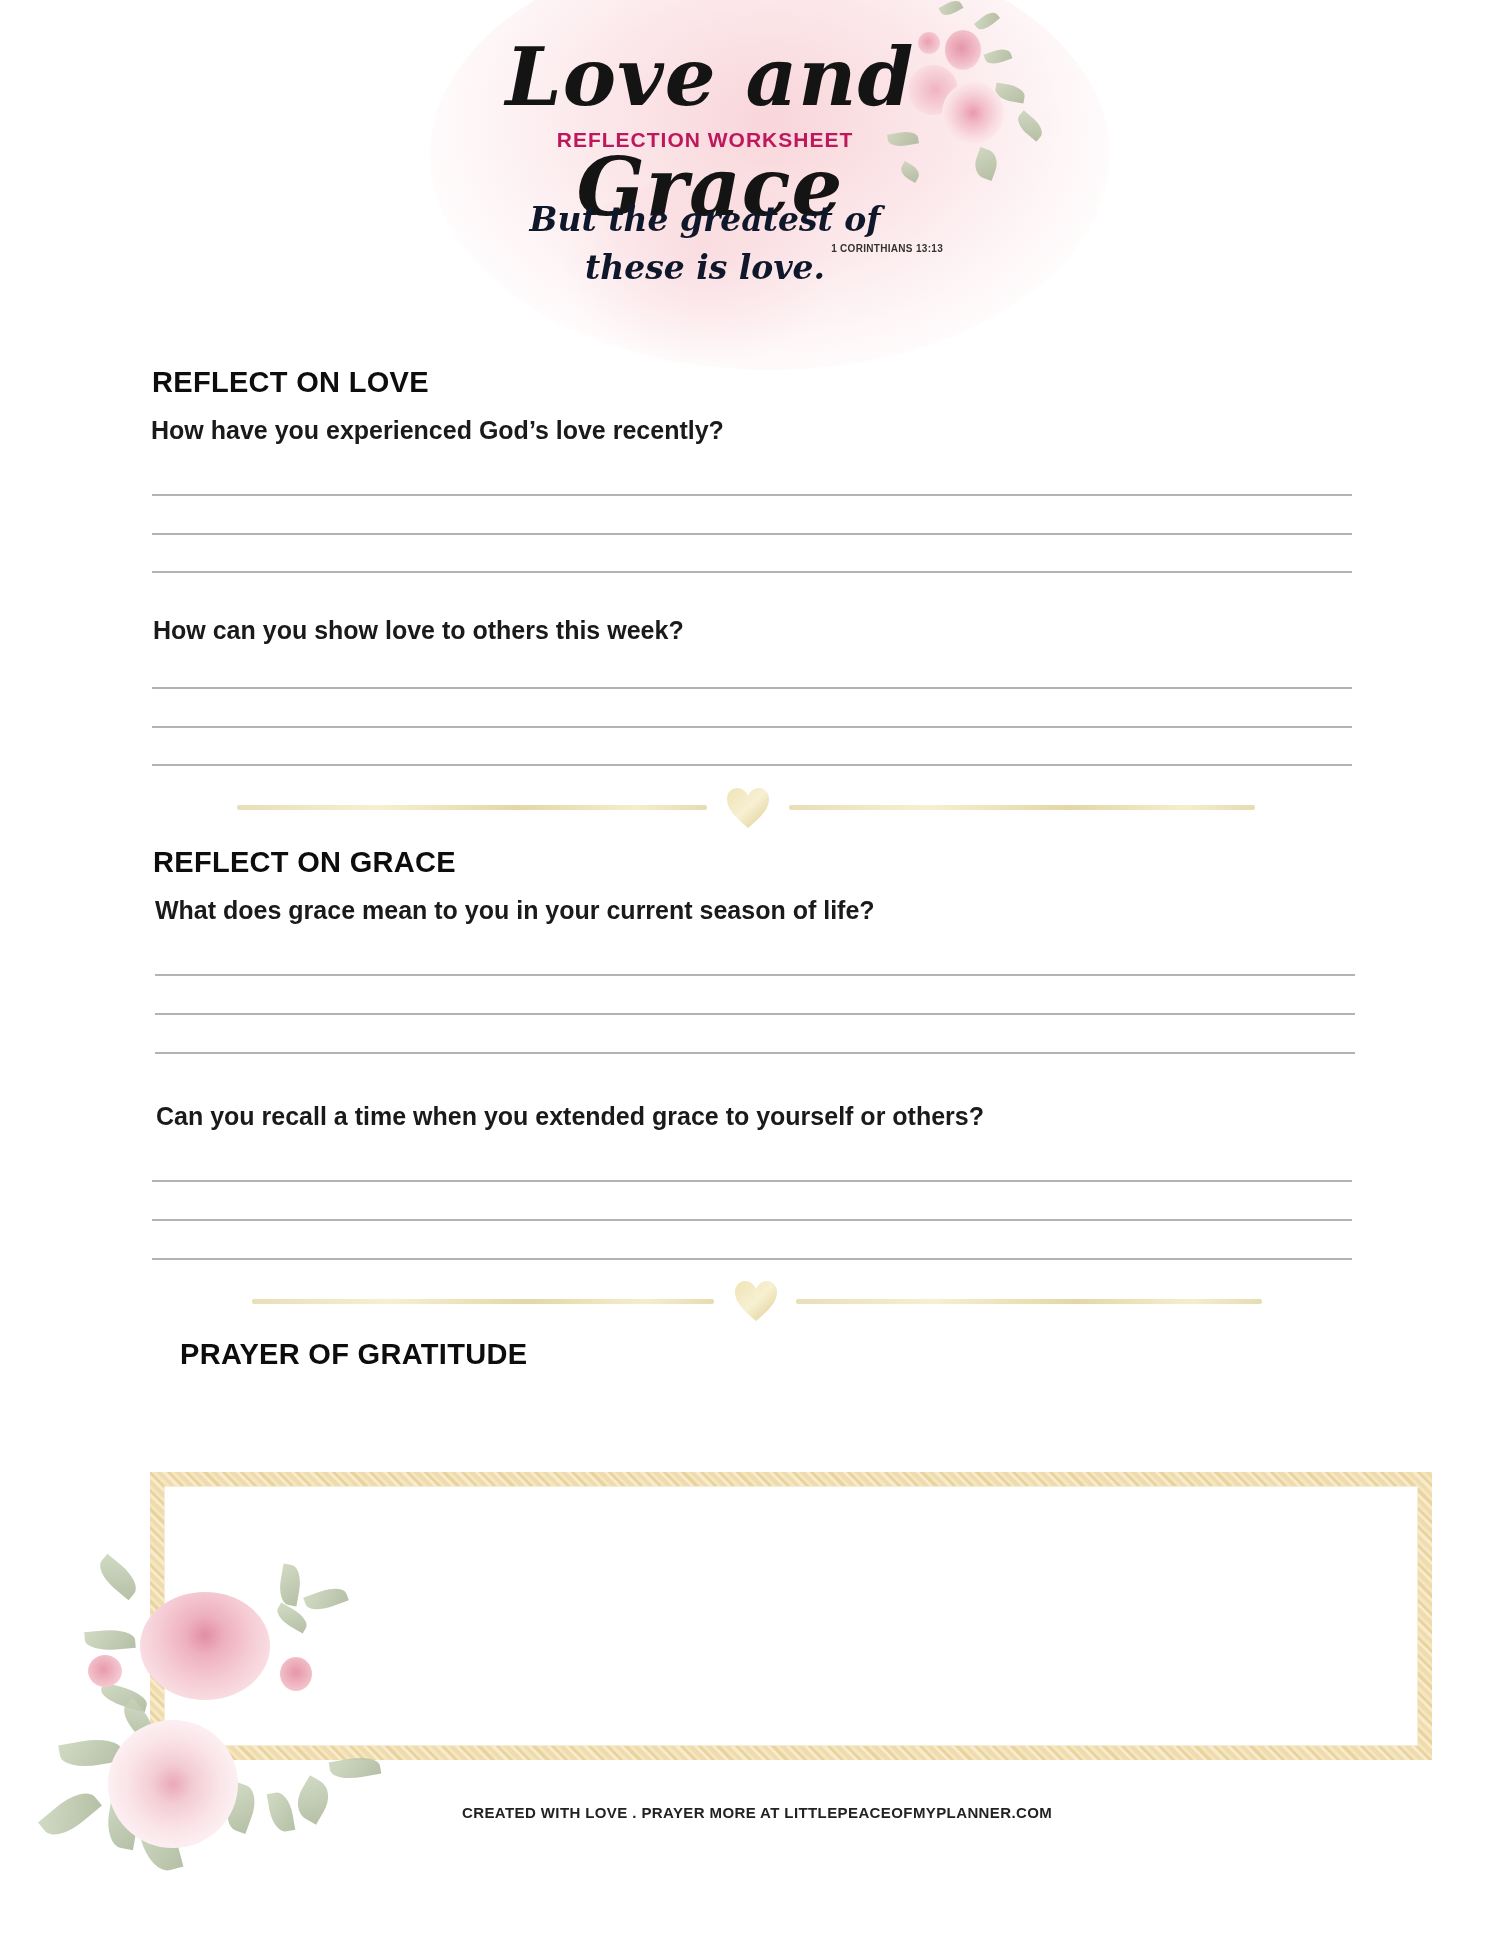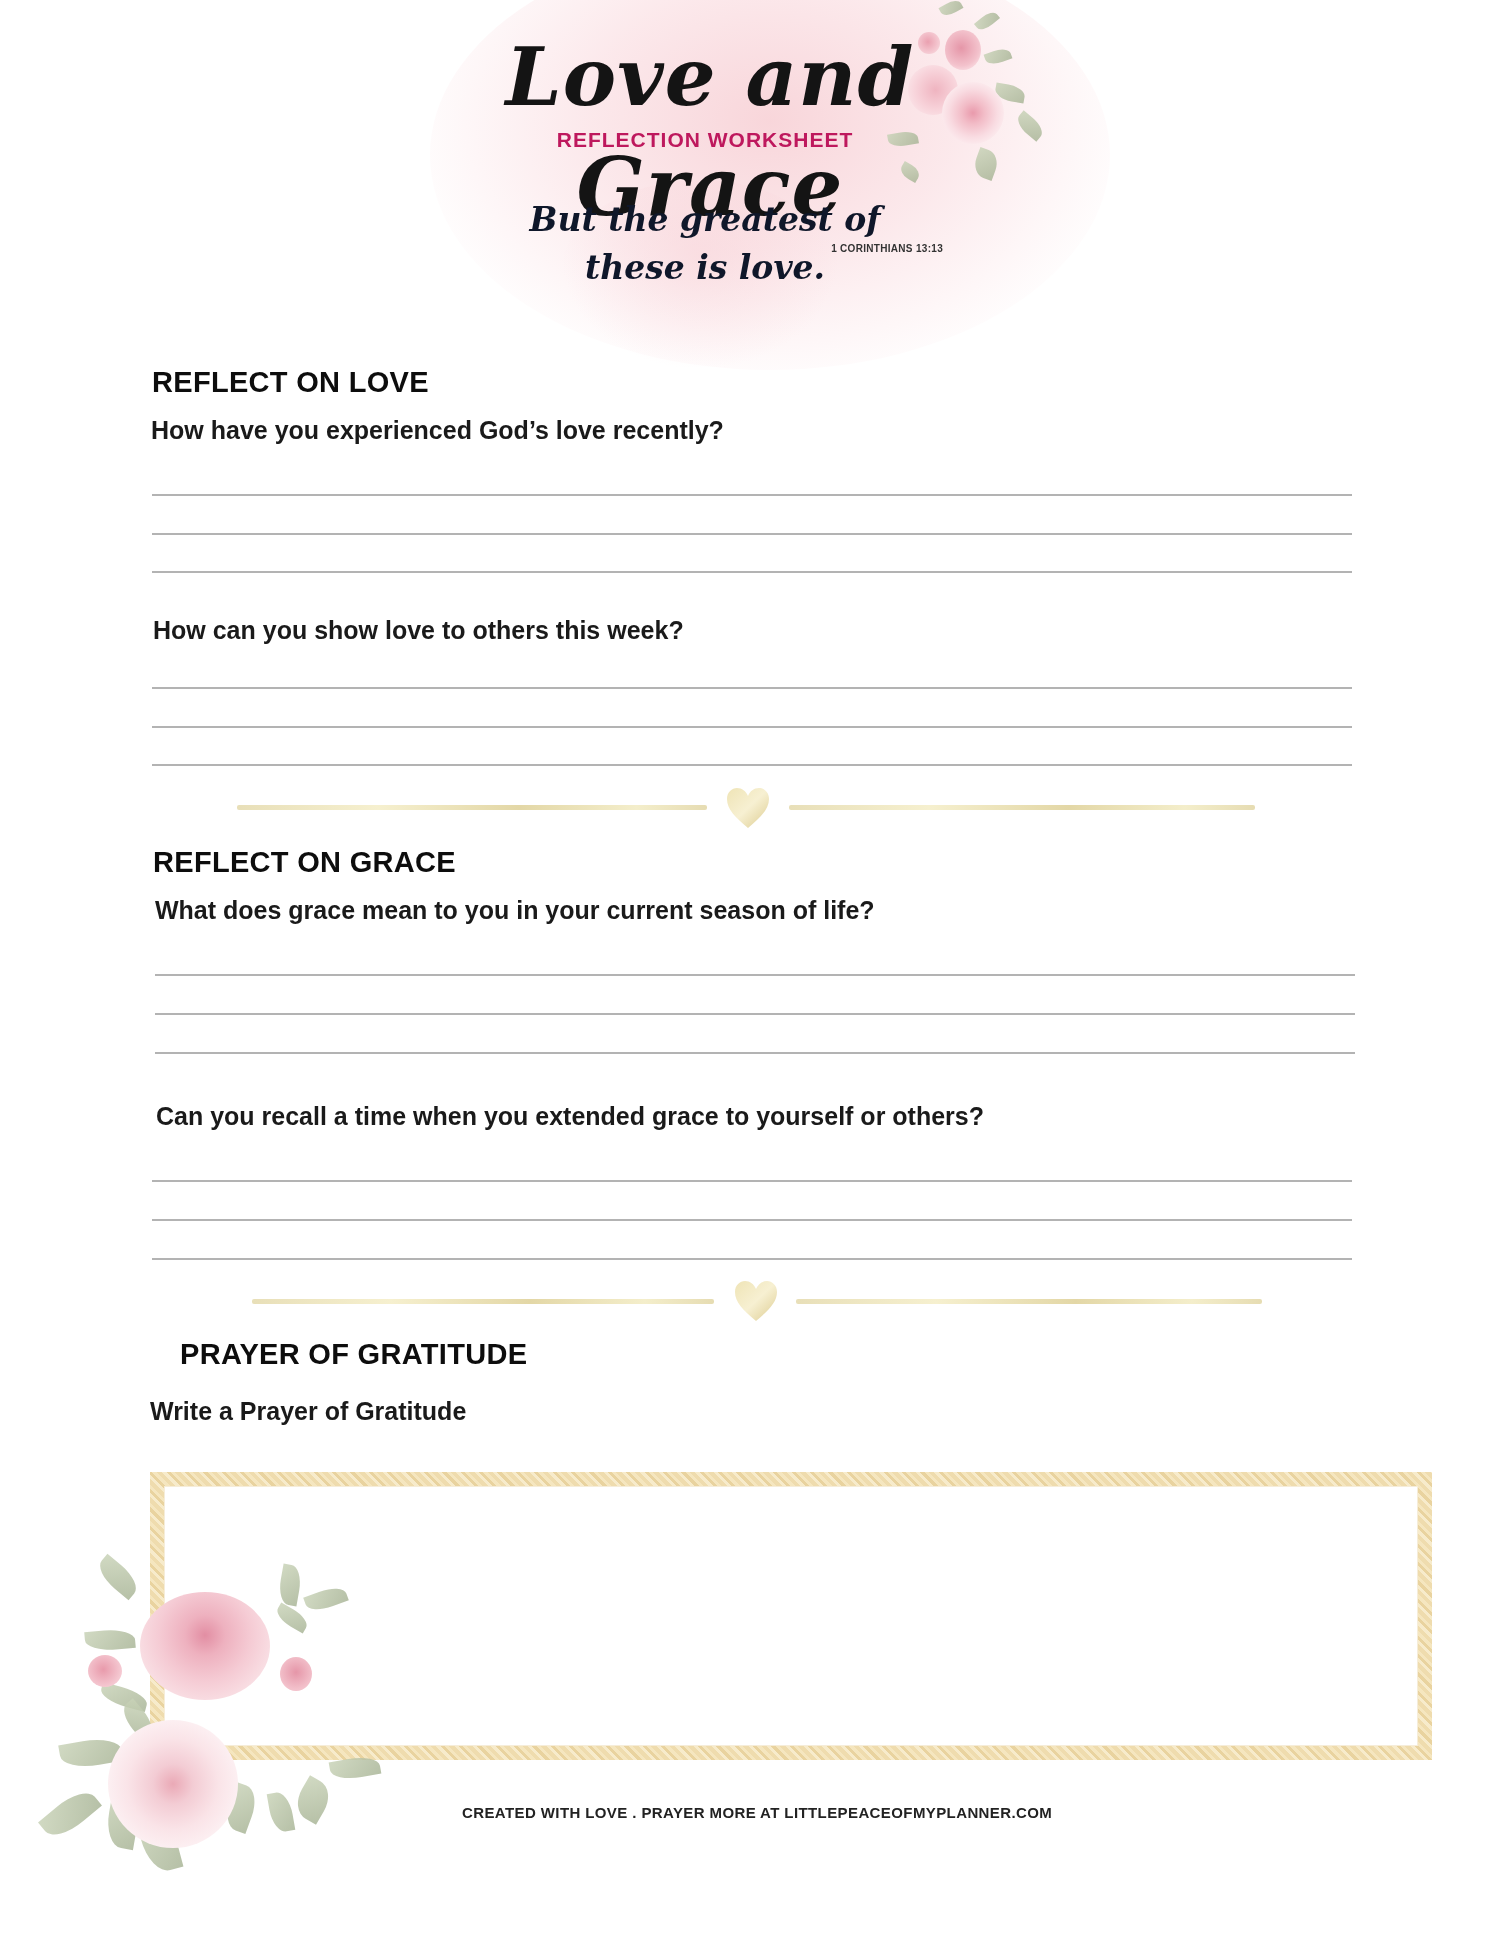--- a/index.html
+++ b/index.html
@@ -126,21 +126,20 @@
         </defs>
         <path d="M23 41 C10 30 2 22 2 12 C2 5 7 1 12 1 C17 1 21 4 23 9 C25 4 29 1 34 1 C39 1 44 5 44 12 C44 22 36 30 23 41 Z" fill="url(#g2)"></path>
       </svg>
   </div>
   <div class="abs divider-bar" style="left:544px; top:20px; width:466px;"></div>
 </div>
 
 <div class="abs h-section" style="left:150px; top:1338px;margin-left:30px;">PRAYER OF GRATITUDE</div>
 
 <div class="abs prompt" style="left:150px; top:1396px;">
-  <div>Write a Prayer of Gratitude</div>
 </div>
 
 <div class="abs frame" style="left:150px; top:1472px; width:1254px; height:260px;"></div>
 
 <div class="rose-cluster" style="left:40px; top:1560px; width:360px; height:340px;">
   <div class="leaf" style="left:55px; top:6px; width:46px; height:22px; transform:rotate(40deg);"></div>
   <div class="leaf" style="left:240px; top:5px; width:20px; height:40px; transform:rotate(10deg);"></div>
   <div class="leaf" style="left:265px; top:30px; width:42px; height:18px; transform:rotate(-20deg);"></div>
   <div class="leaf" style="left:235px; top:50px; width:34px; height:16px; transform:rotate(30deg);"></div>
   <div class="leaf" style="left:45px; top:70px; width:50px; height:20px; transform:rotate(-5deg);"></div>

